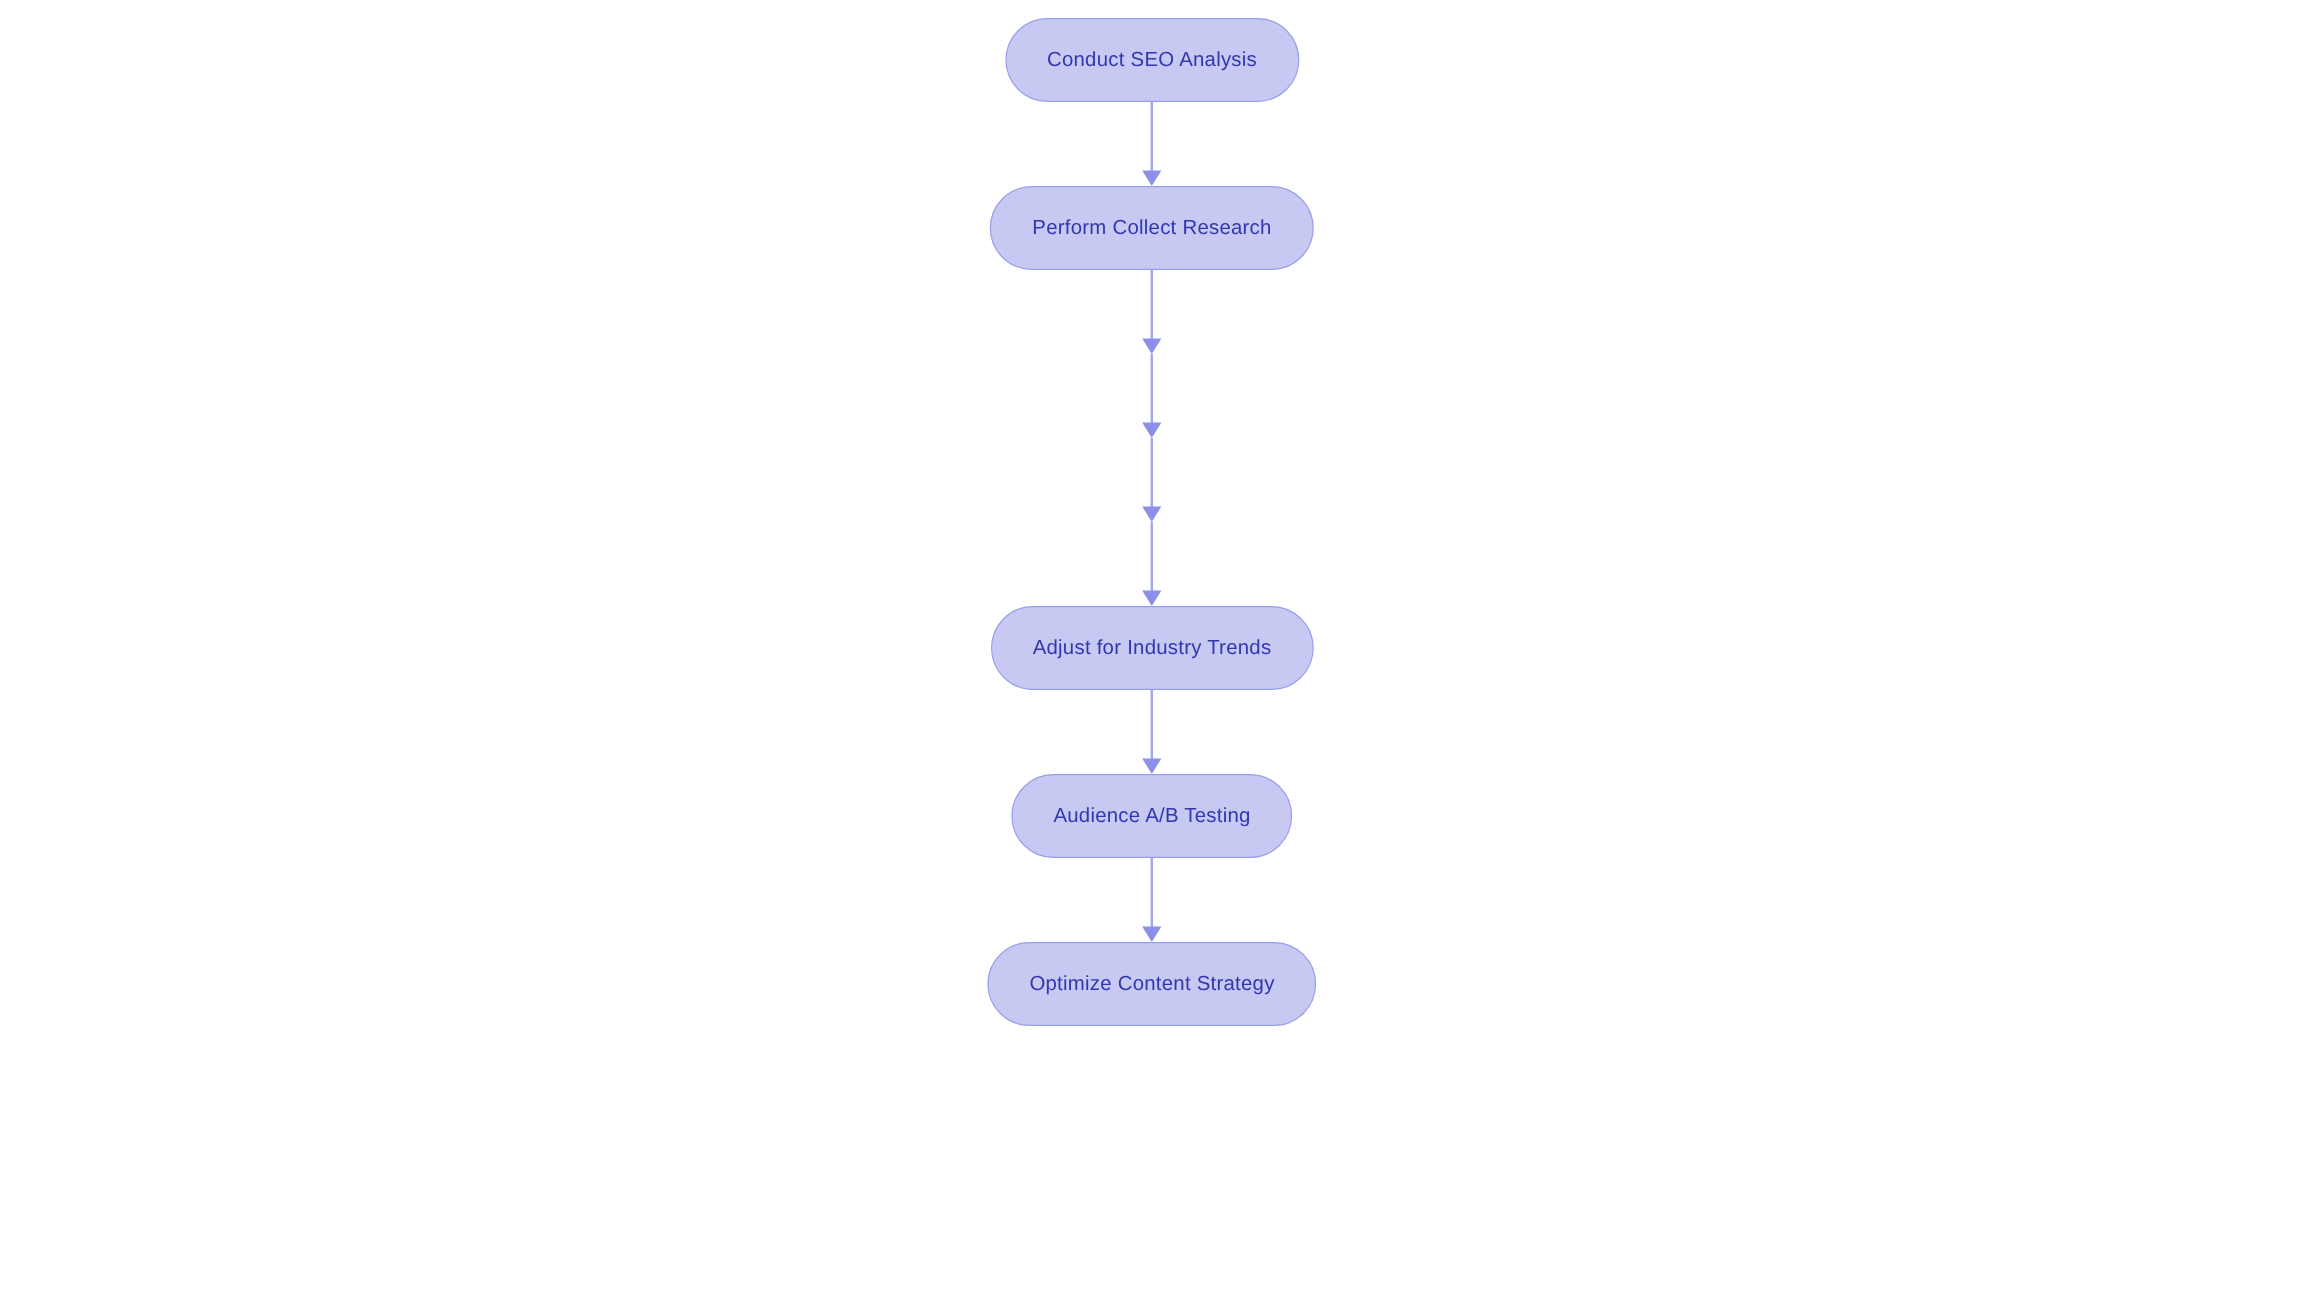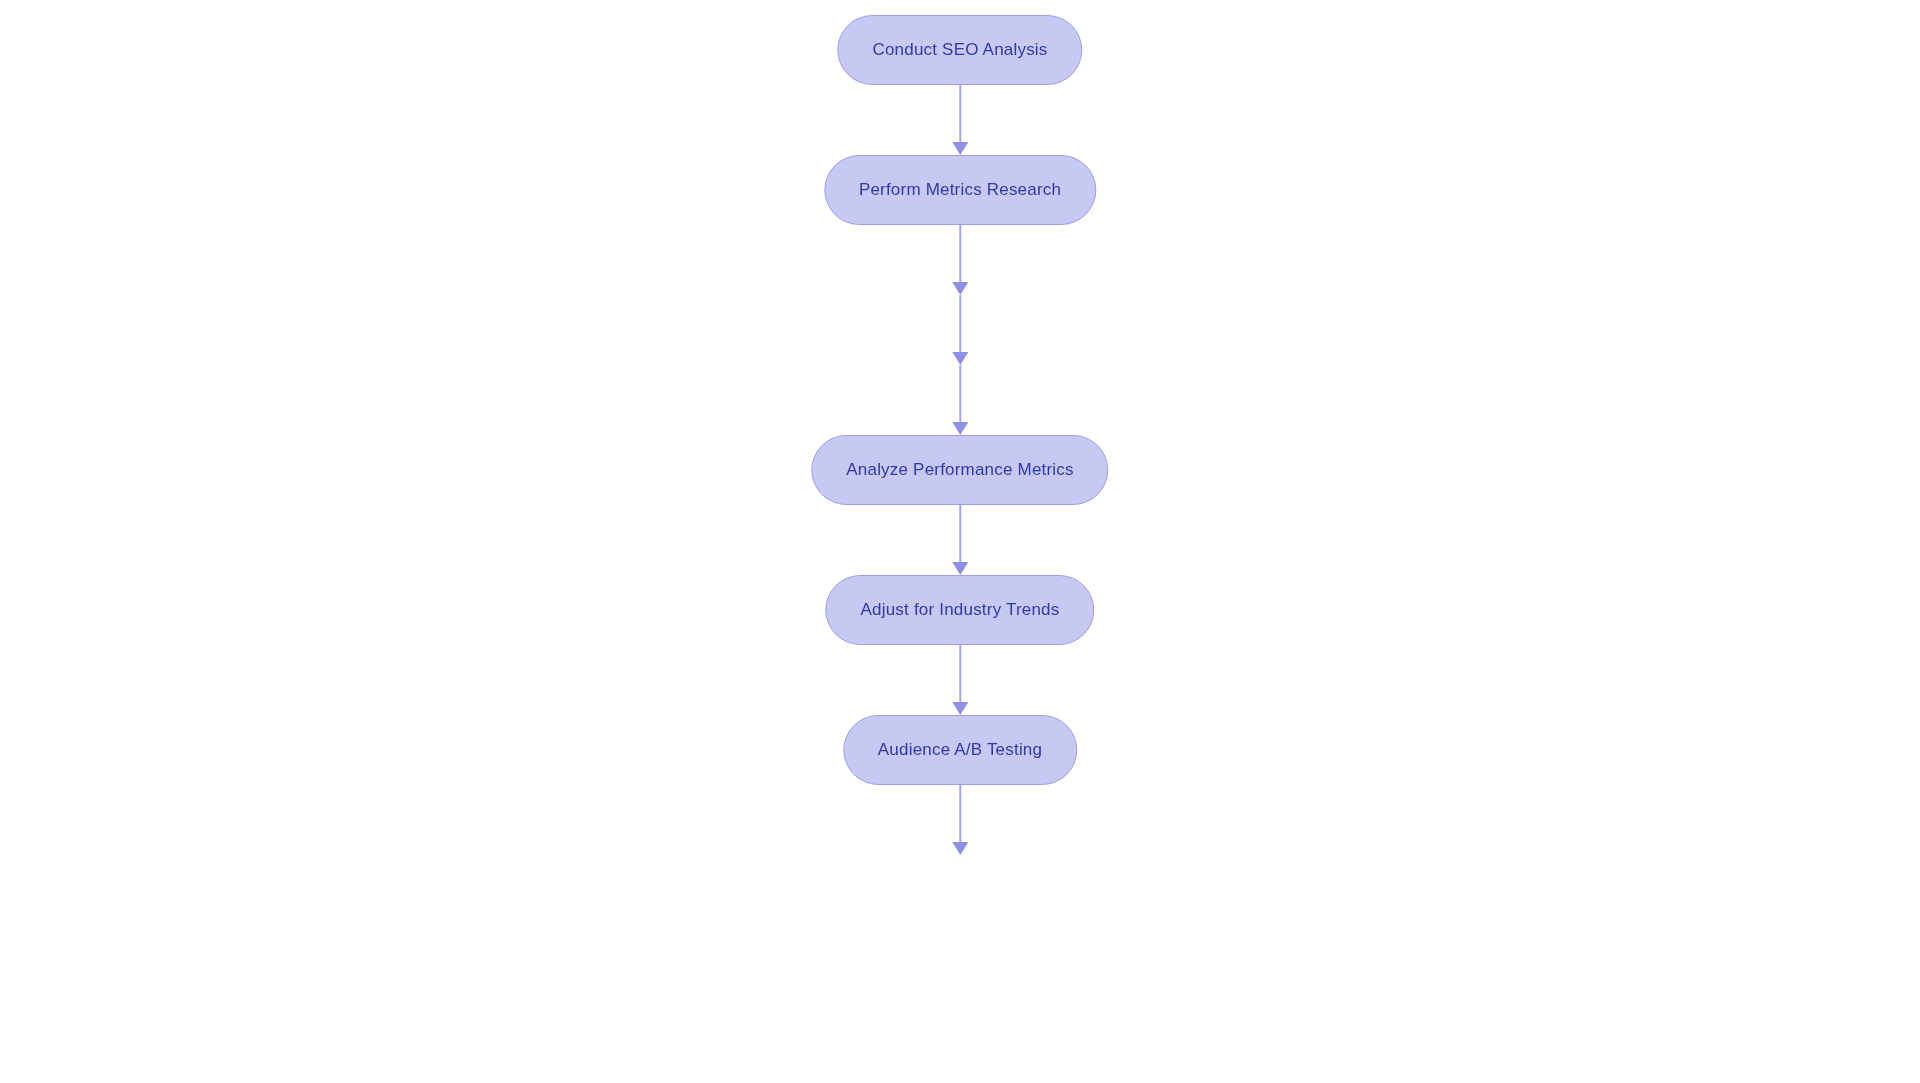--- a/index.html
+++ b/index.html
@@ -81,55 +81,55 @@
 <div class="canvas">
   <div class="flow-column">
 
     <div class="flow-node">Conduct SEO Analysis</div>
 
     <div class="connector">
       <div class="line"></div>
       <div class="head"></div>
     </div>
 
-    <div class="flow-node">Perform Metrics Research</div>
+    <div class="flow-node">Perform Collect Research</div>
 
     <div class="connector">
       <div class="line"></div>
       <div class="head"></div>
     </div>
 
 
     <div class="connector">
       <div class="line"></div>
       <div class="head"></div>
     </div>
 
 
     <div class="connector">
       <div class="line"></div>
       <div class="head"></div>
     </div>
 
-    <div class="flow-node">Analyze Performance Metrics</div>
 
     <div class="connector">
       <div class="line"></div>
       <div class="head"></div>
     </div>
 
     <div class="flow-node">Adjust for Industry Trends</div>
 
     <div class="connector">
       <div class="line"></div>
       <div class="head"></div>
     </div>
 
     <div class="flow-node">Audience A/B Testing</div>
 
     <div class="connector">
       <div class="line"></div>
       <div class="head"></div>
     </div>
 
+    <div class="flow-node">Optimize Content Strategy</div>
 
   </div>
 </div>
 
 </body></html>

